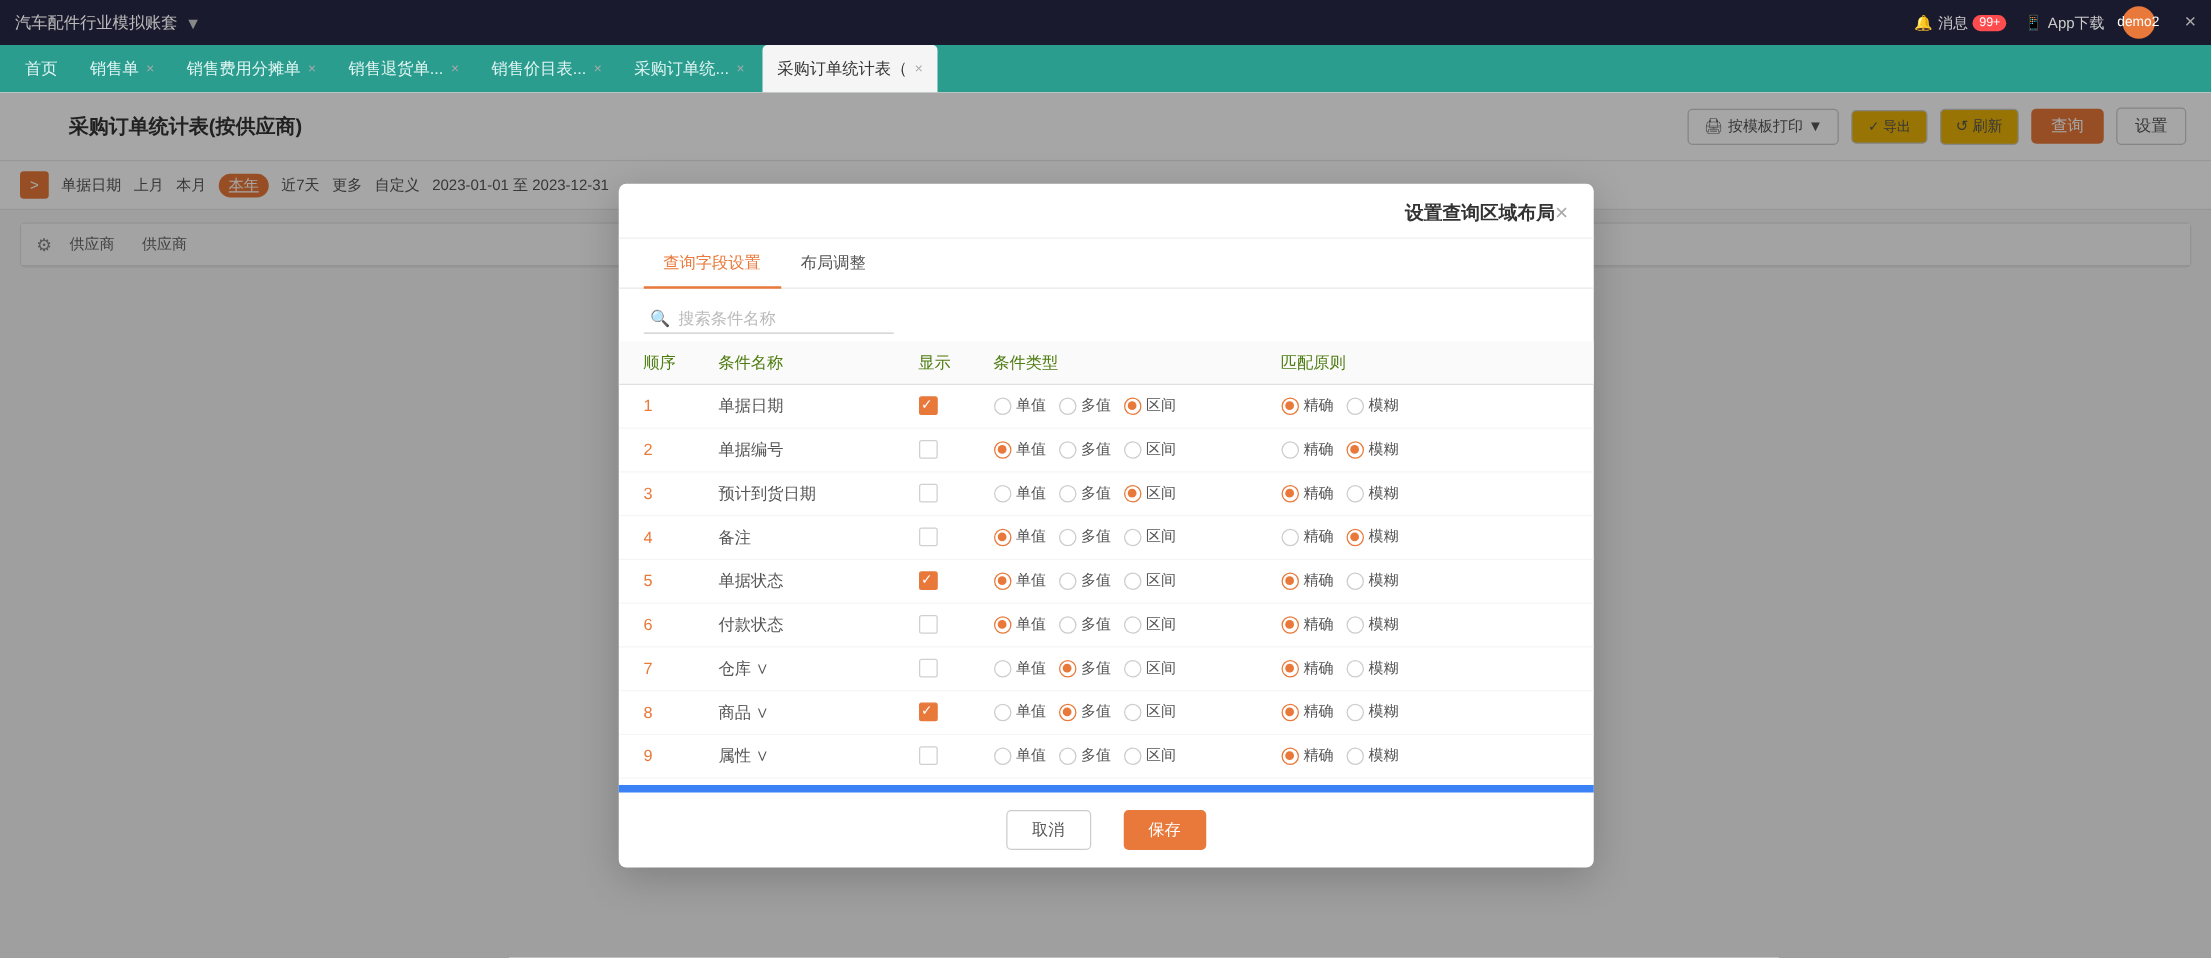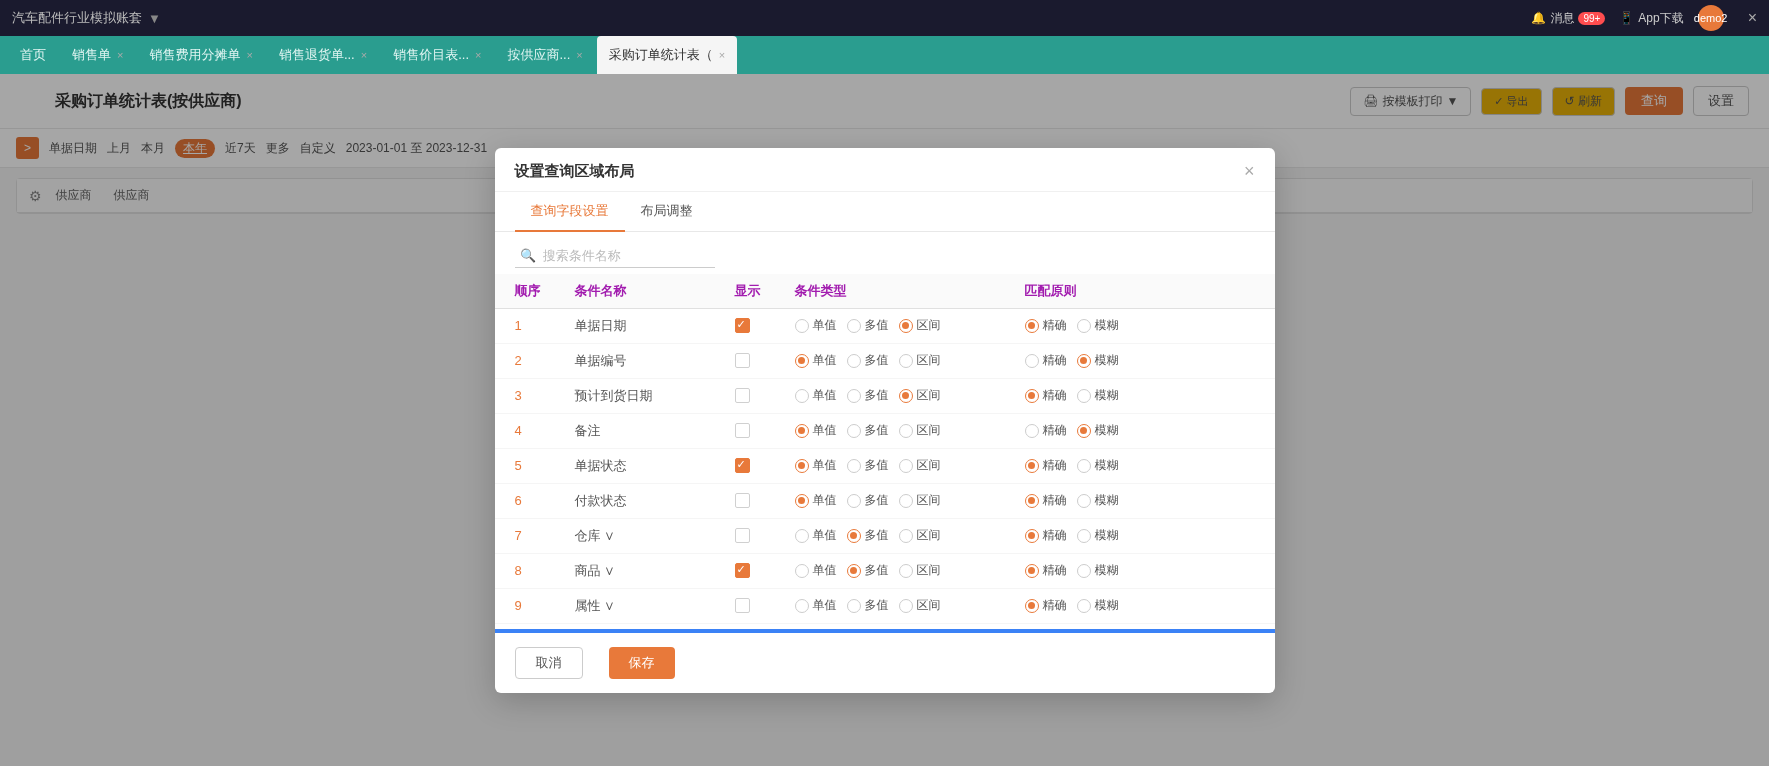--- a/index.html
+++ b/index.html
@@ -119,21 +119,21 @@
       border-radius: 6px;
       width: 780px;
       max-height: 640px;
       display: flex;
       flex-direction: column;
       box-shadow: 0 8px 32px rgba(0,0,0,0.2);
     }
     .modal-header {
       display: flex;
       align-items: center;
-      justify-content: space-between;
+      justify-content: flex-end;
       padding: 14px 20px 10px 20px;
       border-bottom: 1px solid #f0f0f0;
     }
     .modal-title { font-size: 15px; font-weight: bold; color: #333; }
     .modal-close { cursor: pointer; color: #aaa; font-size: 18px; line-height: 1; }
     .modal-tabs {
       display: flex;
       padding: 0 20px;
       border-bottom: 1px solid #e8e8e8;
       gap: 0;
@@ -171,21 +171,21 @@
 
     
     .modal-table { flex: 1; overflow: hidden; display: flex; flex-direction: column; }
     .mt-header {
       display: grid;
       grid-template-columns: 60px 160px 60px 1fr 1fr;
       background: #fafafa;
       border-bottom: 1px solid #e0e0e0;
       padding: 8px 20px;
     }
-    .mt-th { font-size: 13px; color: #a21caf; font-weight: 700; }
+    .mt-th { font-size: 13px; color: #4d7c0f; font-weight: 400; }
     .mt-body { overflow-y: auto; flex: 1; max-height: 320px; }
     .mt-row {
       display: grid;
       grid-template-columns: 60px 160px 60px 1fr 1fr;
       padding: 8px 20px;
       border-bottom: 1px solid #f5f5f5;
       align-items: center;
     }
     .mt-cell { font-size: 13px; color: #555; display: flex; align-items: center; }
     .mt-cell.num { color: #e8793a; font-weight: 500; }
@@ -207,23 +207,23 @@
     .match-group { display: flex; align-items: center; gap: 10px; }
 
     
     .mt-body::-webkit-scrollbar { width: 6px; }
     .mt-body::-webkit-scrollbar-thumb { background: #ccc; border-radius: 3px; }
 
     
     .modal-footer {
       padding: 14px 20px;
       display: flex;
-      justify-content: flex-start;
+      justify-content: center;
       gap: 26px;
-      border-top: 4px solid #3b82f6;
+      border-top: 6px solid #3b82f6;
     }
     .btn-cancel { border: 1px solid #ccc; background: white; padding: 6px 20px; border-radius: 4px; cursor: pointer; color: #555; font-size: 13px; }
     .btn-save { background: #e8793a; color: white; border: none; padding: 6px 20px; border-radius: 4px; cursor: pointer; font-size: 13px; }
   </style>
 </head>
 <body>
 
 <div class="top-bar">
   <div class="top-bar-left">
     <span>汽车配件行业模拟账套</span>
@@ -260,21 +260,21 @@
   </div>
   <div class="tab-item">
     <span>销售退货单...</span>
     <span class="tab-close">×</span>
   </div>
   <div class="tab-item">
     <span>销售价目表...</span>
     <span class="tab-close">×</span>
   </div>
   <div class="tab-item">
-    <span>按供应商...</span>
+    <span>采购订单统...</span>
     <span class="tab-close">×</span>
   </div>
   <div class="tab-item active">
     <span>采购订单统计表（</span>
     <span class="tab-close">×</span>
   </div>
 </div>
 
 <div class="page-content">
 

